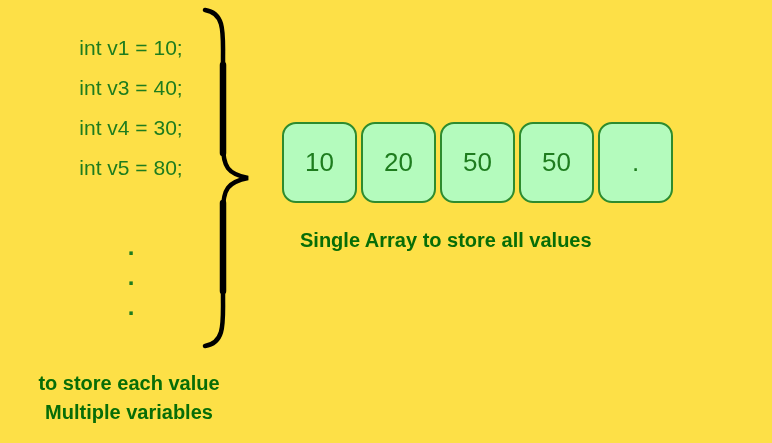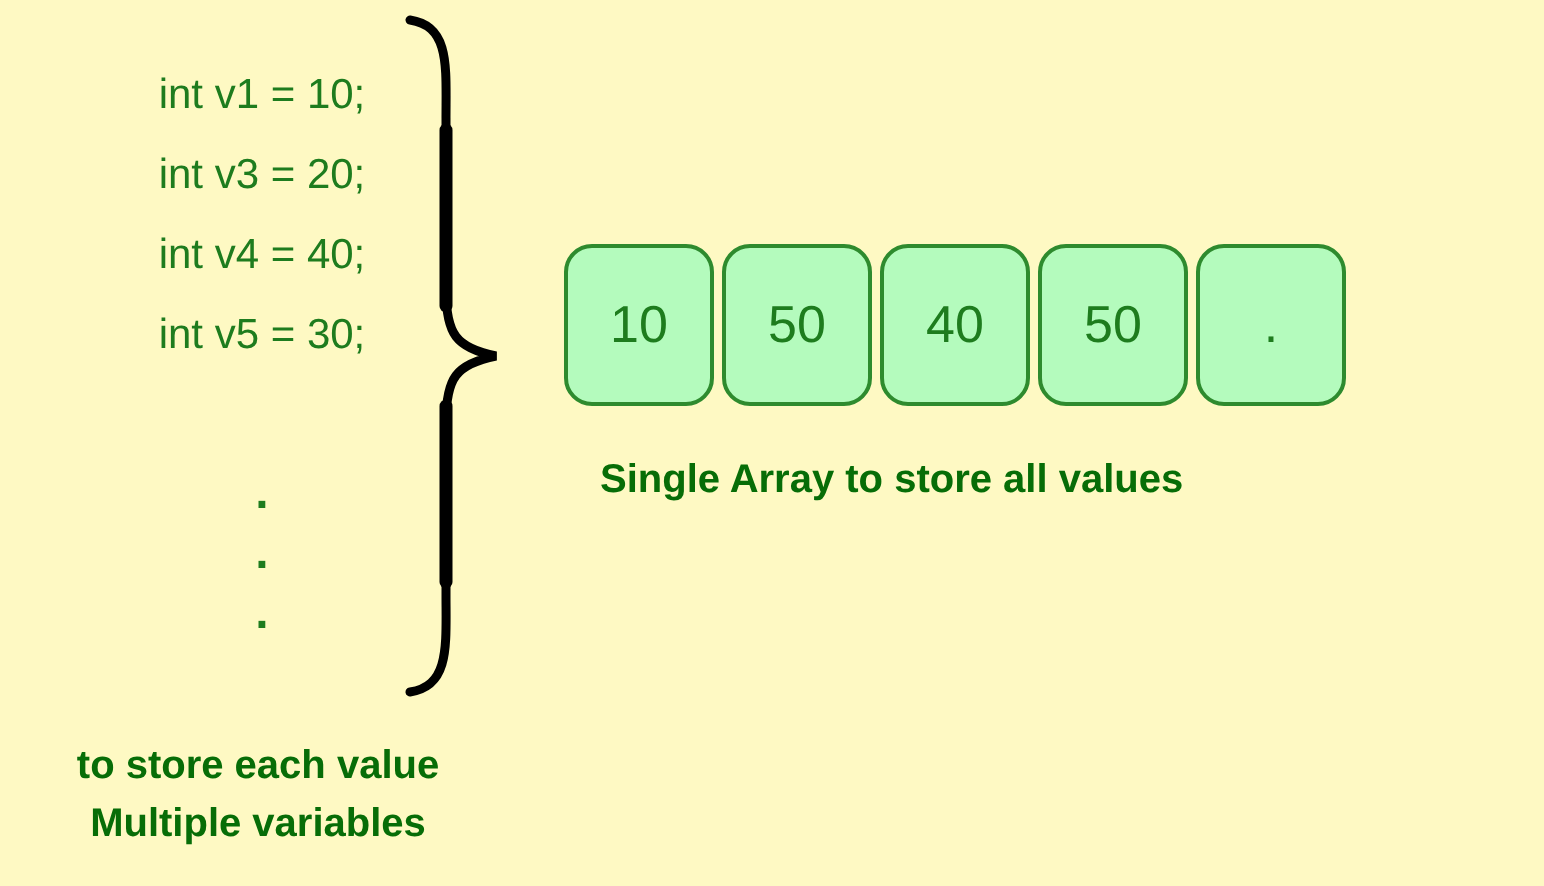--- a/index.html
+++ b/index.html
@@ -5,21 +5,21 @@
   html, body {
     margin: 0;
     padding: 0;
     background: #ffffff;
     font-family: "Liberation Sans", sans-serif;
   }
   .canvas {
     position: relative;
     width: 772px;
     height: 443px;
-    background: #fef9c3;
+    background: #fde047;
     overflow: hidden;
   }
   
   .code-block {
     position: absolute;
     left: 40px;
     top: 28px;
     width: 182px;
     text-align: center;
   }
@@ -97,23 +97,23 @@
     color: #076d07;
   }
 </style>
 </head>
 <body>
 
 <div class="canvas">
 
   <div class="code-block">
     <div class="code-line">int v1 = 10;</div>
-    <div class="code-line">int v3 = 20;</div>
-    <div class="code-line">int v4 = 40;</div>
-    <div class="code-line">int v5 = 30;</div>
+    <div class="code-line">int v3 = 40;</div>
+    <div class="code-line">int v4 = 30;</div>
+    <div class="code-line">int v5 = 80;</div>
   </div>
 
   <div class="dots-block">
     <div class="dot-line">.</div>
     <div class="dot-line">.</div>
     <div class="dot-line">.</div>
   </div>
 
   <div class="brace-wrap">
     <svg width="62" height="346" viewBox="0 0 62 346">
@@ -129,21 +129,21 @@
     </svg>
   </div>
 
   <div class="left-caption">
     <div>to store each value</div>
     <div>Multiple variables</div>
   </div>
 
   <div class="array-row">
     <div class="array-cell">10</div>
+    <div class="array-cell">20</div>
     <div class="array-cell">50</div>
-    <div class="array-cell">40</div>
     <div class="array-cell">50</div>
     <div class="array-cell">.</div>
   </div>
 
   <div class="array-caption">Single Array to store all values</div>
 
 </div>
 
 </body></html>

